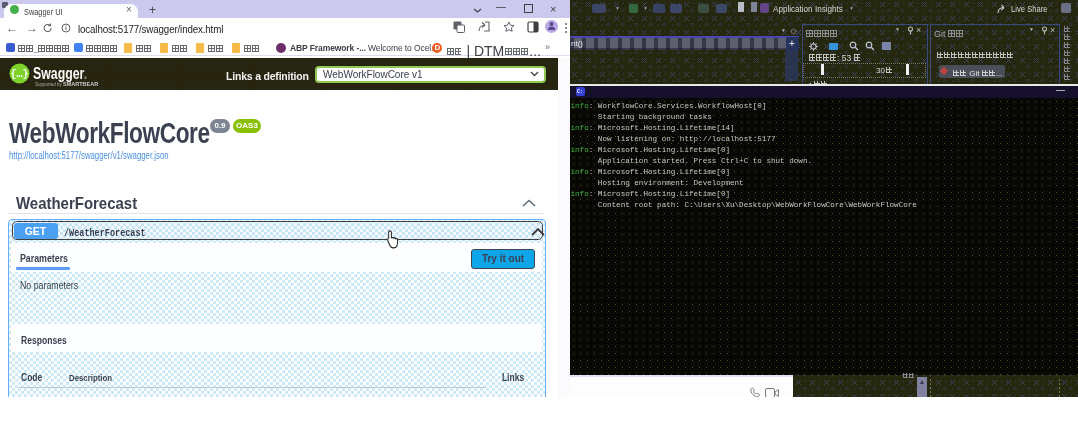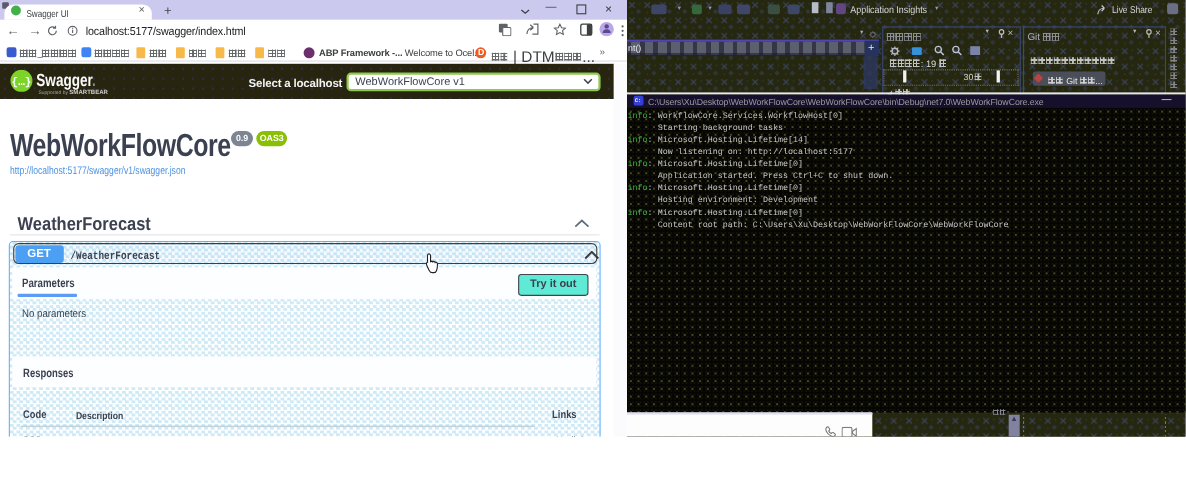--- a/index.html
+++ b/index.html
@@ -102,21 +102,21 @@
   <div class="a" style="left:545px;top:42px;font-size:9px;color:#5f6368;">»</div>
 
   <div class="a" style="left:0;top:57.5px;width:558px;height:32.5px;background:#27240f;
        background-image:radial-gradient(rgba(70,70,200,.35) .6px,transparent .8px);background-size:9px 9px;"></div>
   <svg class="a" style="left:9px;top:62.5px" width="21" height="21" viewBox="0 0 21 21">
     <circle cx="10.5" cy="10.5" r="10" fill="#7ed32b"></circle>
     <text x="10.5" y="14" font-size="10" font-weight="bold" text-anchor="middle" fill="#ffffff" font-family="Liberation Mono">{…}</text>
   </svg>
   <div class="a" style="left:33px;top:65px;font-size:16px;font-weight:bold;color:#fafafa;transform:scaleX(.77);transform-origin:0 0;">Swagger<span style="color:#888;">.</span></div>
   <div class="a" style="left:35px;top:80.5px;font-size:4.5px;color:#aaa;">Supported by <b style="font-size:5.5px;color:#ccc;">SMARTBEAR</b></div>
-  <div class="a" style="left:226px;top:69.5px;font-size:10.5px;font-weight:bold;color:#f2f2f2;letter-spacing:-.2px;">Select a localhost</div>
+  <div class="a" style="left:226px;top:69.5px;font-size:10.5px;font-weight:bold;color:#f2f2f2;letter-spacing:-.2px;">Links a definition</div>
   <div class="a" style="left:315px;top:65.5px;width:227px;height:13px;background:#fff;border:2px solid #90c951;border-radius:4px;"></div>
   <div class="a" style="left:323px;top:69px;font-size:10px;font-weight:normal;color:#3b4151;">WebWorkFlowCore v1</div>
   <svg class="a" style="left:530px;top:71px" width="9" height="6" viewBox="0 0 9 6">
         <path d="M1 1l3.5 3.5L8 1" fill="none" stroke="#41444e" stroke-width="1.4"></path>
       </svg>
 
   <div class="a" style="left:9px;top:117px;font-size:29px;font-weight:bold;color:#3b4151;letter-spacing:-.5px;transform:scaleX(.78);transform-origin:0 0;">WebWorkFlowCore</div>
   <div class="a" style="left:210px;top:119px;width:20px;height:14px;background:#7d8492;border-radius:7px;color:#fff;font-size:8px;font-weight:bold;text-align:center;line-height:14px;">0.9</div>
   <div class="a" style="left:233px;top:119px;width:28px;height:14px;background:#89bf04;border-radius:7px;color:#fff;font-size:8px;font-weight:bold;text-align:center;line-height:14px;">OAS3</div>
   <div class="a" style="left:9px;top:150px;font-size:10px;color:#4990e2;transform:scaleX(.78);transform-origin:0 0;">http://localhost:5177/swagger/v1/swagger.json</div>
@@ -137,21 +137,21 @@
         <path d="M1 7l6-6L13 7" fill="none" stroke="#3b3b3b" stroke-width="1.8"></path>
       </svg>
 
   <svg class="a" style="left:386px;top:229px;z-index:5" width="14" height="21" viewBox="0 0 14 17" preserveAspectRatio="none">
     <path d="M4 1.5c.9 0 1.4.6 1.4 1.4v4.2l1-.2c.5-.1.8.1 1.1.5.3-.4.9-.5 1.4-.3.3.1.6.4.7.7.4-.3 1-.3 1.4 0 .5.3.7.8.7 1.4 0 1.8-.3 3.3-.8 4.4-.4 1-1.4 1.7-2.8 1.7H7c-1.2 0-2.2-.6-2.8-1.6L2.6 11c-.5-.8-.9-1.6-.9-2.3 0-.6.4-1.1 1-1.2l-.1-4.6c0-.8.6-1.4 1.4-1.4z" fill="#fff" stroke="#222" stroke-width="1"></path>
   </svg>
 
   <div class="a" style="left:10.5px;top:243px;width:531px;height:29px;background:#fdfeff;"></div>
   <div class="a" style="left:20px;top:251.5px;font-size:11px;font-weight:bold;color:#3b4151;transform:scaleX(.8);transform-origin:0 0;">Parameters</div>
   <div class="a" style="left:16px;top:267px;width:54px;height:3px;background:#5c9cf5;border-radius:1px;"></div>
-  <div class="a" style="left:471px;top:248.5px;width:62px;height:18px;background:#5eead4;border:1.5px solid #41444e;border-radius:3px;color:#3b4151;font-size:10px;font-weight:bold;text-align:center;line-height:18px;">Try it out</div>
+  <div class="a" style="left:471px;top:248.5px;width:62px;height:18px;background:#0ea5e9;border:1.5px solid #41444e;border-radius:3px;color:#3b4151;font-size:10px;font-weight:bold;text-align:center;line-height:18px;">Try it out</div>
 
   <div class="a" style="left:20px;top:279.5px;font-size:10px;color:#3b4151;transform:scaleX(.88);transform-origin:0 0;">No parameters</div>
 
   <div class="a" style="left:10.5px;top:324px;width:531px;height:27.5px;background:#fdfeff;"></div>
   <div class="a" style="left:21px;top:334px;font-size:11px;font-weight:bold;color:#3b4151;transform:scaleX(.78);transform-origin:0 0;">Responses</div>
 
   <div class="a" style="left:21px;top:371.5px;font-size:10px;font-weight:bold;color:#3b4151;transform:scaleX(.85);transform-origin:0 0;">Code</div>
   <div class="a" style="left:69px;top:373px;font-size:9px;font-weight:bold;color:#3b4151;transform:scaleX(.87);transform-origin:0 0;">Description</div>
   <div class="a" style="left:498px;top:371.5px;font-size:10px;font-weight:bold;color:#3b4151;transform:scaleX(.85);transform-origin:100% 0;">Links</div>
   <div class="a" style="left:19px;top:387px;width:467px;height:1px;background:#b9c8d2;"></div>
@@ -223,21 +223,21 @@
 <div class="a" style="left:829px;top:42.5px;width:9px;height:7px;background:#3592d8;border-radius:1px;"></div>
 <svg class="a" style="left:849px;top:41px" width="10" height="10" viewBox="0 0 10 10">
       <circle cx="4" cy="4" r="2.8" fill="none" stroke="#c0c6d8" stroke-width="1.2"></circle>
       <path d="M6.2 6.2 9 9" stroke="#c0c6d8" stroke-width="1.3"></path>
     </svg>
 <svg class="a" style="left:865px;top:41px" width="10" height="10" viewBox="0 0 10 10">
       <circle cx="4" cy="4" r="2.8" fill="none" stroke="#c0c6d8" stroke-width="1.2"></circle>
       <path d="M6.2 6.2 9 9" stroke="#c0c6d8" stroke-width="1.3"></path>
     </svg>
 <div class="a" style="left:882px;top:42px;width:9px;height:8px;background:#7a84a8;"></div>
-<div class="a" style="left:809px;top:52px;color:#ddd;"><i class="cjs"></i><i class="cjs"></i><i class="cjs"></i><i class="cjs"></i><span style="font-size:8.5px;color:#ddd;vertical-align:middle;">: 19 </span><i class="cjs"></i></div>
+<div class="a" style="left:809px;top:52px;color:#ddd;"><i class="cjs"></i><i class="cjs"></i><i class="cjs"></i><i class="cjs"></i><span style="font-size:8.5px;color:#ddd;vertical-align:middle;">: 53 </span><i class="cjs"></i></div>
 <div class="a" style="left:803px;top:63px;width:121px;height:12.5px;border:1px dotted #787868;"></div>
 <div class="a" style="left:820.5px;top:63.5px;width:3.5px;height:11.5px;background:#f2f2f2;"></div>
 <div class="a" style="left:905.5px;top:63.5px;width:3.5px;height:11.5px;background:#f2f2f2;"></div>
 <div class="a" style="left:876px;top:64.5px;color:#ddd;"><span style="font-size:8px;vertical-align:middle;">30</span><i class="cjs" style="margin-left:1px"></i></div>
 <div class="a" style="left:806px;top:78.5px;color:#ddd;"><span style="display:inline-block;width:0;height:0;border-left:5px solid transparent;border-bottom:5px solid #9aa0b8;vertical-align:middle;"></span> <i class="cjs"></i><i class="cjs"></i></div>
 
 <div class="a" style="left:930px;top:23.5px;width:128px;height:61px;border:1px solid #39497e;"></div>
 <div class="a" style="left:934px;top:28px;color:#aaabb5;"><span style="font-size:9px;vertical-align:middle;">Git </span><i class="cj"></i><i class="cj"></i></div>
 <div class="a" style="left:1029px;top:26px;font-size:5px;color:#bbb;">▼</div>
 <svg class="a" style="left:1041px;top:26px" width="7" height="9" viewBox="0 0 7 9">
@@ -257,21 +257,20 @@
       <i class="cjs" style="display:block;margin:1.5px 0;"></i>
       <i class="cjs" style="display:block;margin:1.5px 0;"></i>
       <i class="cjs" style="display:block;margin:1.5px 0;"></i>
       <i class="cjs" style="display:block;margin:1.5px 0;"></i>
     </div>
 
 <div class="a" style="left:570px;top:84px;width:508px;height:1.5px;background:#e8e8e8;"></div>
 <div class="a" style="left:570px;top:85.5px;width:508px;height:12px;background:#16102c;"></div>
 <div class="a" style="left:576px;top:87px;width:9px;height:9px;background:#3440d4;border-radius:2px;"></div>
 <div class="a" style="left:577px;top:88.5px;font-size:5px;font-weight:bold;color:#fff;font-family:'Liberation Mono',monospace;">C:</div>
-<div class="a" style="left:589px;top:87.5px;font-size:8px;letter-spacing:-.08px;color:#9a9a9a;">C:\Users\Xu\Desktop\WebWorkFlowCore\WebWorkFlowCore\bin\Debug\net7.0\WebWorkFlowCore.exe</div>
 <div class="a" style="left:1056px;top:89.5px;width:9px;height:1.5px;background:#aaa;"></div>
 <div class="a cons" style="left:570px;top:97.5px;width:508px;height:277.5px;"></div>
 <pre class="a" style="left:570.5px;top:101px;margin:0;font-family:'Liberation Mono',monospace;font-size:7.6px;line-height:10.95px;color:#c8c8c8;"><span style="color:#3cb43c;">info</span>: WorkflowCore.Services.WorkflowHost[0]
       Starting background tasks
 <span style="color:#3cb43c;">info</span>: Microsoft.Hosting.Lifetime[14]
       Now listening on: http://localhost:5177
 <span style="color:#3cb43c;">info</span>: Microsoft.Hosting.Lifetime[0]
       Application started. Press Ctrl+C to shut down.
 <span style="color:#3cb43c;">info</span>: Microsoft.Hosting.Lifetime[0]
       Hosting environment: Development

